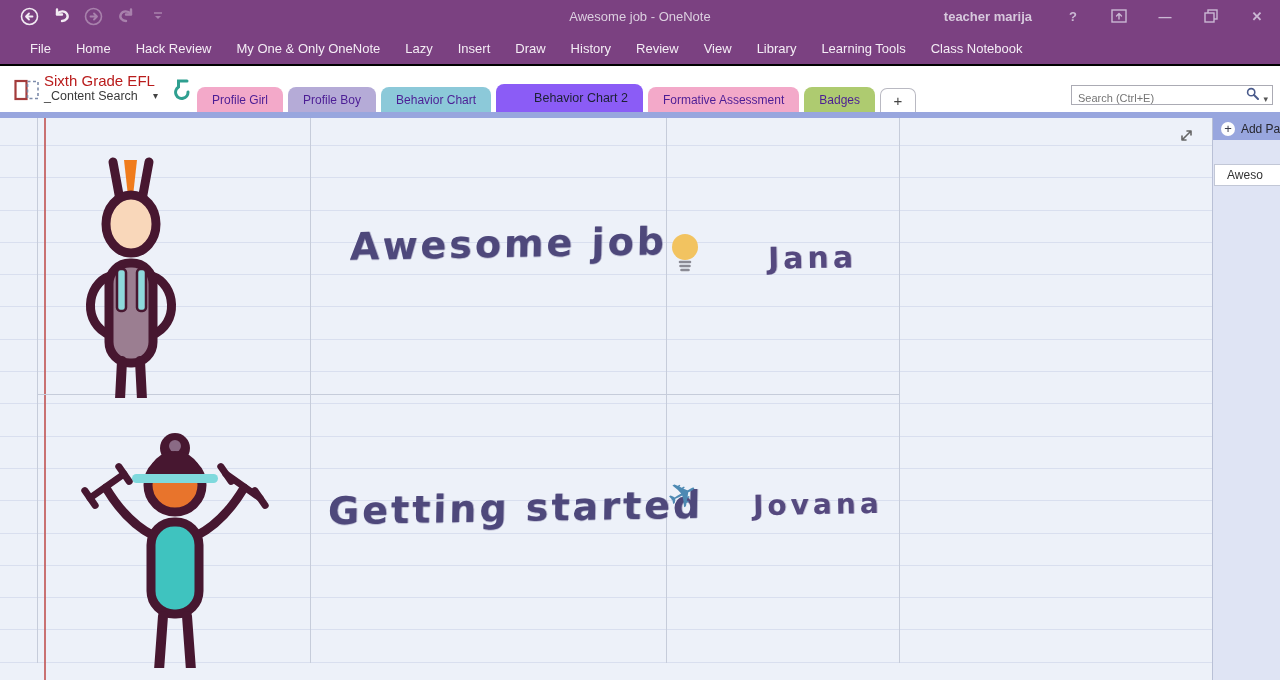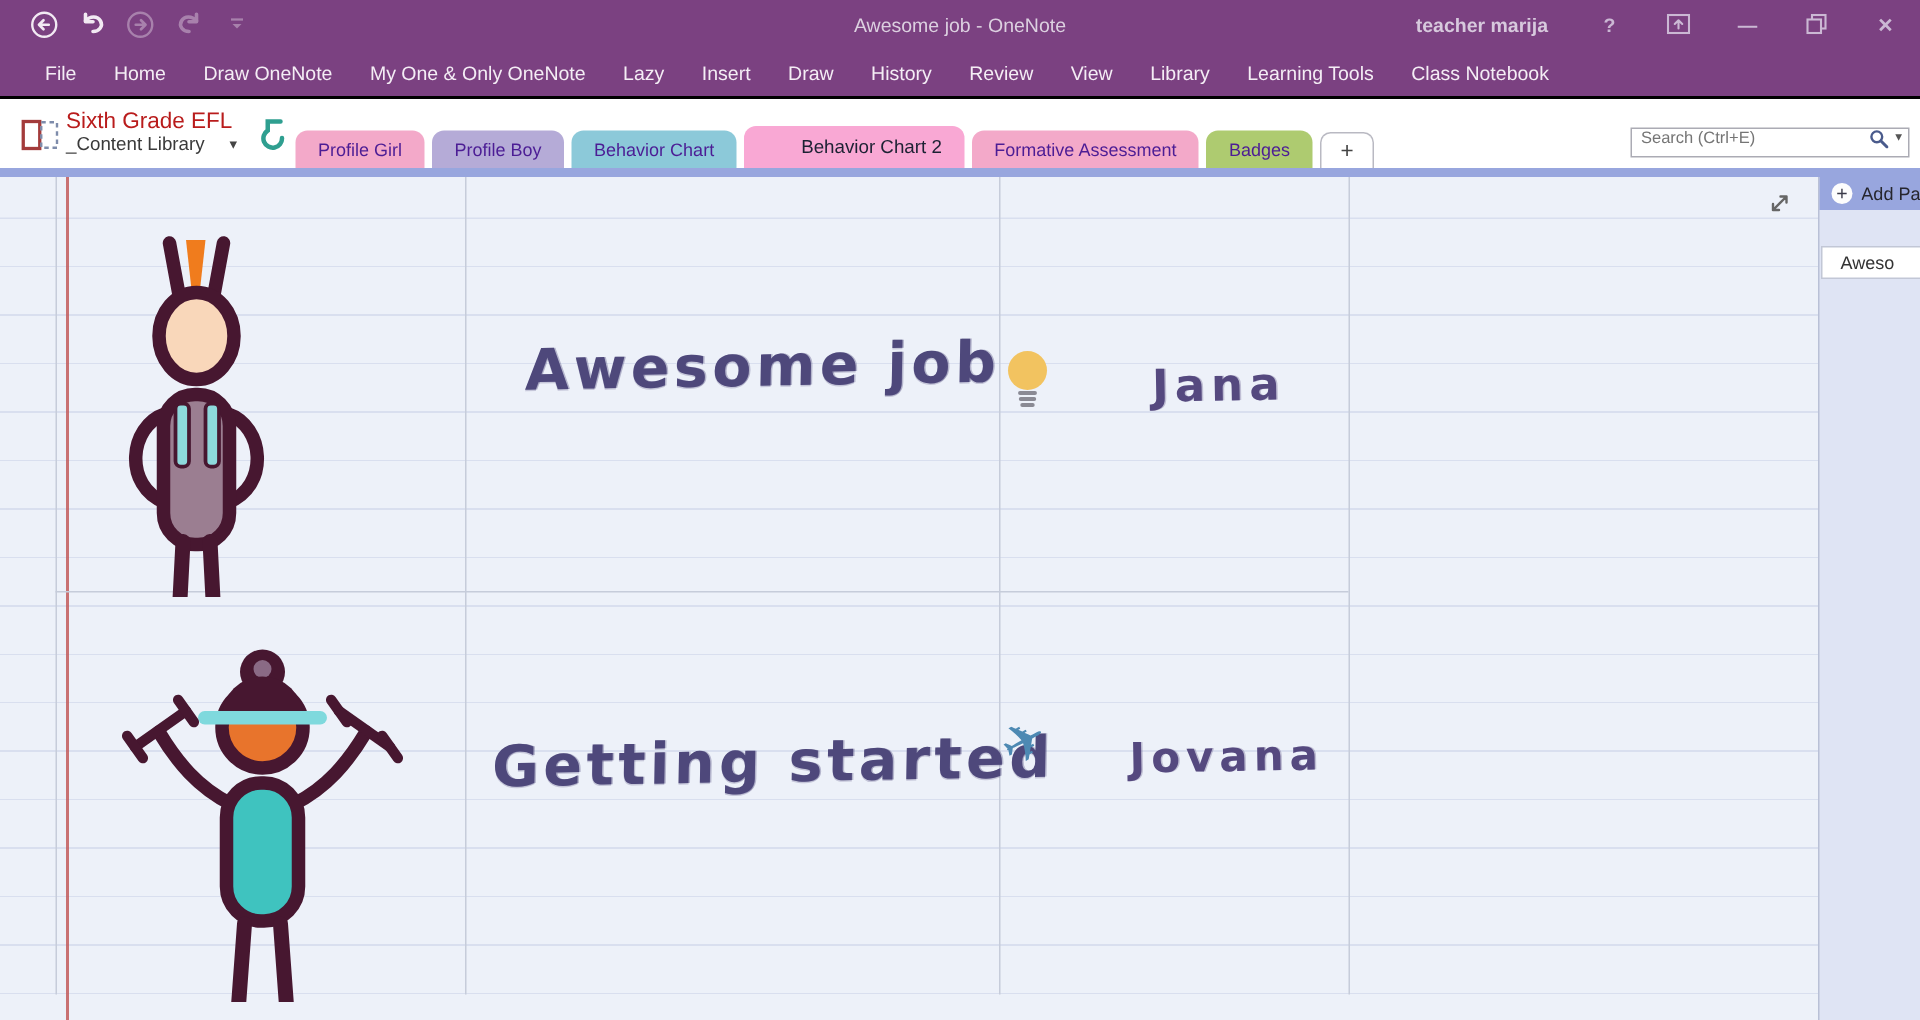--- a/index.html
+++ b/index.html
@@ -27,21 +27,21 @@
   .nb-line1 { font-size:15px; color:#b91c1c; }
   .nb-line2 { font-size:12.5px; color:#3a3a3a; }
   .nb-caret { position:absolute; left:153px; top:24px; font-size:10px; color:#444; cursor:pointer; }
   .sync { position:absolute; left:173px; top:12px; cursor:default; }
 
   .tabstrip { position:absolute; left:197px; bottom:0; display:flex; align-items:flex-end; gap:5px; }
   .tab { height:25px; border-radius:8px 8px 0 0; display:flex; align-items:center; justify-content:center; padding:0 15px; font-size:12px; color:#4c1d95; white-space:nowrap; cursor:pointer; }
   .tab.active { height:28px; font-size:12.5px; color:#1c2133; z-index:3; }
   .tab-new { height:24px; width:36px; background:#fff; border:1px solid #b9b9c2; border-bottom:none; border-radius:7px 7px 0 0; display:flex; align-items:center; justify-content:center; font-size:15px; color:#444; cursor:pointer; }
 
-  .searchbox { position:absolute; right:7px; top:19px; width:186px; height:20px; background:#fff; border:1px solid #ababb4; display:flex; align-items:flex-start; padding:0 4px 0 6px;margin-left:12px; }
+  .searchbox { position:absolute; right:7px; top:19px; width:202px; height:20px; background:#fff; border:1px solid #ababb4; display:flex; align-items:flex-end; padding:0 4px 0 6px;margin-left:12px; }
   .searchbox input { border:none; outline:none; flex:1; font-size:11px; color:#666; font-family:"Liberation Sans",sans-serif; background:transparent; min-width:0; }
   .search-caret { font-size:9px; color:#555; margin-left:4px; cursor:pointer; }
 
   .strip { position:absolute; top:112px; left:0; width:100%; height:6px; background:#98a6de; }
 
   
   .canvas { position:absolute; top:118px; left:0; width:1212px; height:562px; background:#edf1f9; overflow:hidden; }
   .ruled { position:absolute; top:27px; left:0; right:0; bottom:-40px; background:repeating-linear-gradient(to bottom, #d9dfef 0 1px, transparent 1px 32.3px); pointer-events:none; }
   .vline { position:absolute; width:1px; background:#c6ccda; top:0; height:545px; }
   .hline { position:absolute; height:1px; background:#c6ccda; }
@@ -116,21 +116,21 @@
             <rect x="1" y="4" width="9" height="9" fill="#7b4181" stroke="#cbb8d4" stroke-width="1.4"></rect>
           </svg>
       </span>
       <span class="tbtn">✕</span>
     </div>
   </div>
 
   <div class="menubar">
     <span class="menu-item">File</span>
     <span class="menu-item">Home</span>
-    <span class="menu-item">Draw OneNote</span>
+    <span class="menu-item">Hack Review</span>
     <span class="menu-item">My One &amp; Only OneNote</span>
     <span class="menu-item">Lazy</span>
     <span class="menu-item">Insert</span>
     <span class="menu-item">Draw</span>
     <span class="menu-item">History</span>
     <span class="menu-item">Review</span>
     <span class="menu-item">View</span>
     <span class="menu-item">Library</span>
     <span class="menu-item">Learning Tools</span>
     <span class="menu-item">Class Notebook</span>
@@ -138,40 +138,40 @@
 
   <div class="header">
     <span class="nb-icon">
       <svg width="26" height="22" viewBox="0 0 26 22">
           <rect x="1.5" y="2" width="11" height="18" fill="none" stroke="#a33b3b" stroke-width="2.2"></rect>
           <rect x="13.5" y="2.5" width="10.5" height="17" fill="none" stroke="#7e8cab" stroke-width="1.6" stroke-dasharray="3 2.5"></rect>
         </svg>
     </span>
     <div class="nb-name">
       <div class="nb-line1">Sixth Grade EFL</div>
-      <div class="nb-line2">_Content Library</div>
+      <div class="nb-line2">_Content Search</div>
     </div>
     <span class="nb-caret">▾</span>
     <span class="sync">
       <svg width="18" height="22" viewBox="0 0 18 22">
           <path d="M14 3 H5.5 V9 a6.2 6.2 0 1 0 9.5 5" fill="none" stroke="#2f9f90" stroke-width="3" stroke-linecap="round"></path>
         </svg>
     </span>
 
     <div class="tabstrip">
       <div class="tab" style="background-color: rgb(243, 169, 201);">
           <span>Profile Girl</span>
         </div>
       <div class="tab" style="background-color: rgb(181, 171, 215);">
           <span>Profile Boy</span>
         </div>
       <div class="tab" style="background-color: rgb(140, 201, 217);">
           <span>Behavior Chart</span>
         </div>
-      <div class="tab active" style="background-color: #f9a8d4; padding-left: 38px;">
+      <div class="tab active" style="background-color: #8b5cf6; padding-left: 38px;">
           <span>Behavior Chart 2</span>
         </div>
       <div class="tab" style="background-color: rgb(243, 169, 201);">
           <span>Formative Assessment</span>
         </div>
       <div class="tab" style="background-color: rgb(174, 203, 112);">
           <span>Badges</span>
         </div>
       <div class="tab-new">+</div>
     </div>

